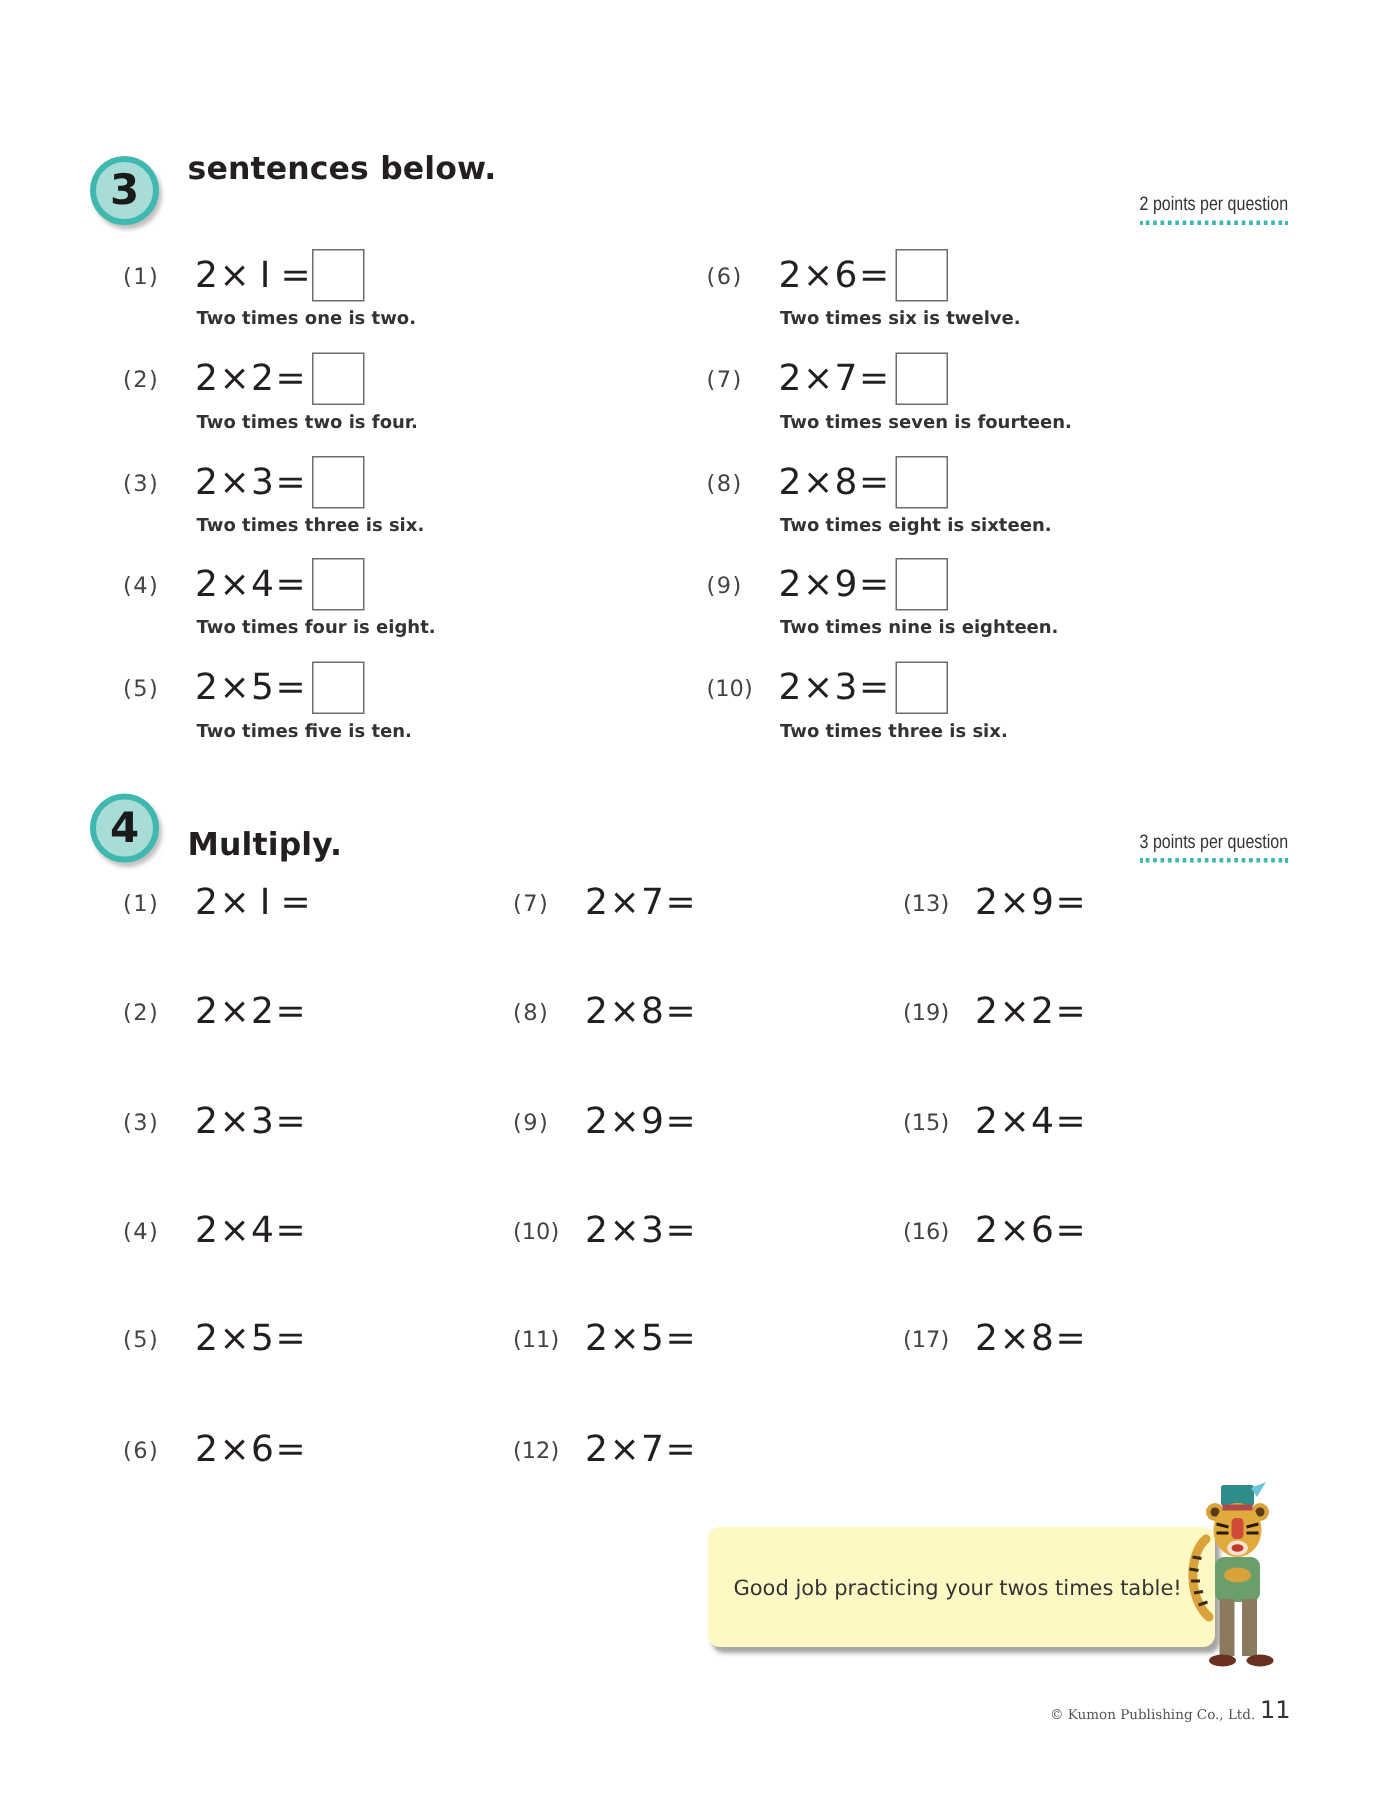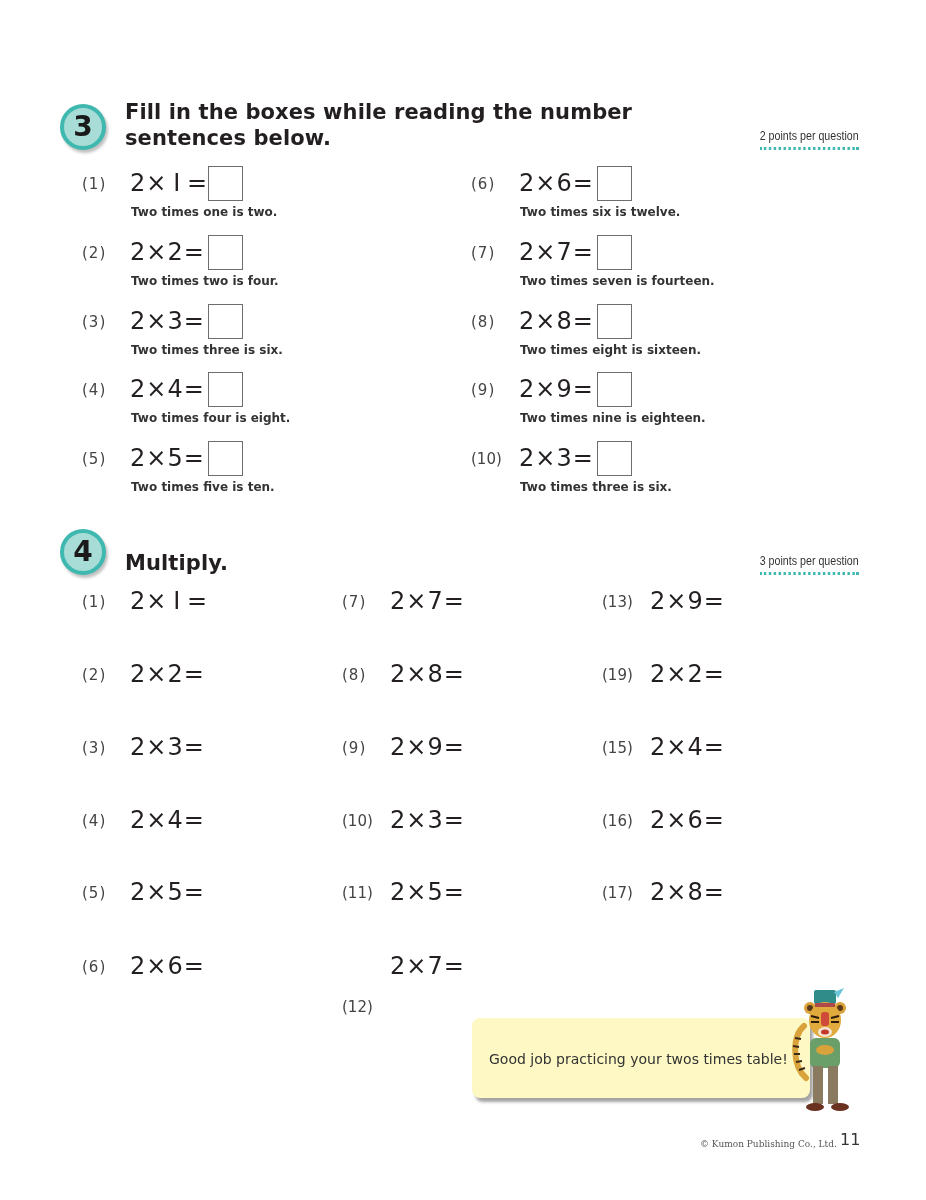--- a/index.html
+++ b/index.html
@@ -64,21 +64,20 @@
   }
 </style>
 </head>
 <body>
 
 <div>
   <div class="section-badge" style="left:60px; top:104px;">
     <span>3</span>
   </div>
   <div class="section-title" style="left:125px; top:99px;">
-    <div>Fill in the boxes while reading the number</div>
     <div>sentences below.</div>
   </div>
   <div class="points" style="right:67px; top:128px;">2 points per question</div>
 
   <div class="q3-item" style="left:82px; top:166px;">
     <span class="num" style="top:9px;">(1)</span>
     <span class="expr" style="left:48px; top:3px;">2× I =</span>
     <div class="box" style="left:126px; top:0px;"></div>
     <span class="sentence" style="left:49px; top:39px;">Two times one is two.</span>
   </div>
@@ -185,21 +184,21 @@
   </div>
   <div class="q4-item" style="left:342px; top:806px;">
     <span class="num" style="top:6px; letter-spacing:0;">(10)</span>
     <span class="expr" style="left:48px; top:0;">2×3=</span>
   </div>
   <div class="q4-item" style="left:342px; top:878px;">
     <span class="num" style="top:6px; letter-spacing:0;">(11)</span>
     <span class="expr" style="left:48px; top:0;">2×5=</span>
   </div>
   <div class="q4-item" style="left:342px; top:952px;">
-    <span class="num" style="top:6px; letter-spacing:0;margin-top:40px;">(12)</span>
+    <span class="num" style="top:6px; letter-spacing:0;">(12)</span>
     <span class="expr" style="left:48px; top:0;">2×7=</span>
   </div>
 
   <div class="q4-item" style="left:602px; top:587px;">
     <span class="num" style="top:6px; letter-spacing:0;">(13)</span>
     <span class="expr" style="left:48px; top:0;">2×9=</span>
   </div>
   <div class="q4-item" style="left:602px; top:660px;">
     <span class="num" style="top:6px; letter-spacing:0;">(19)</span>
     <span class="expr" style="left:48px; top:0;">2×2=</span>

